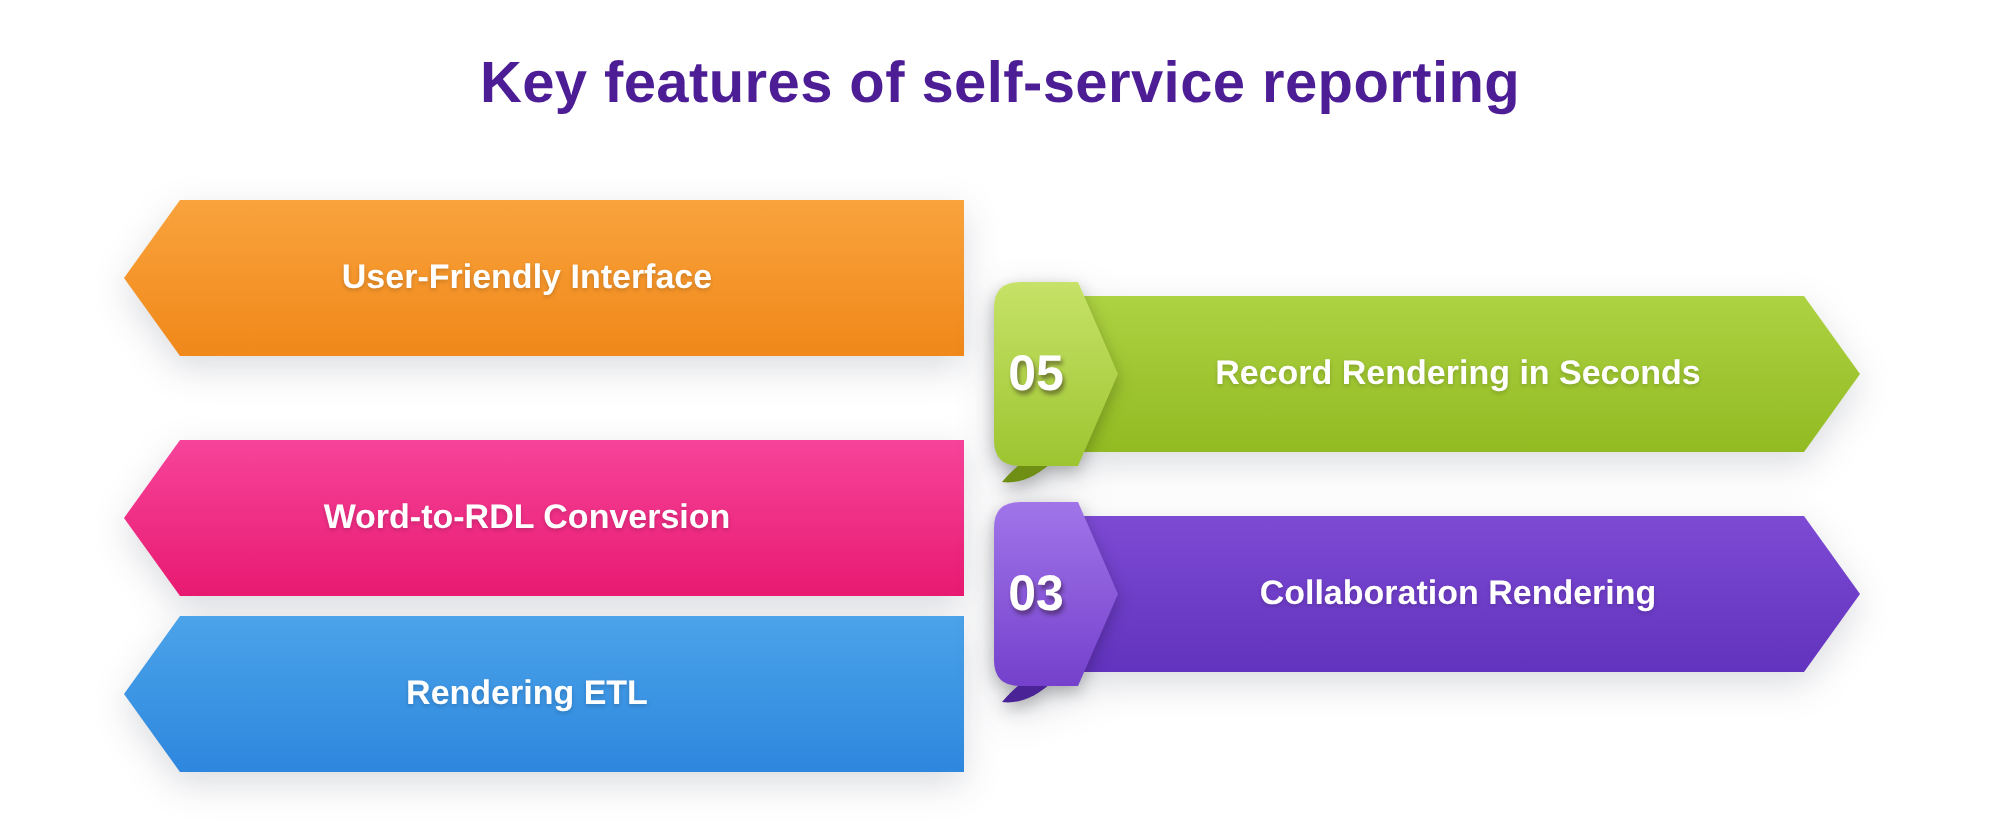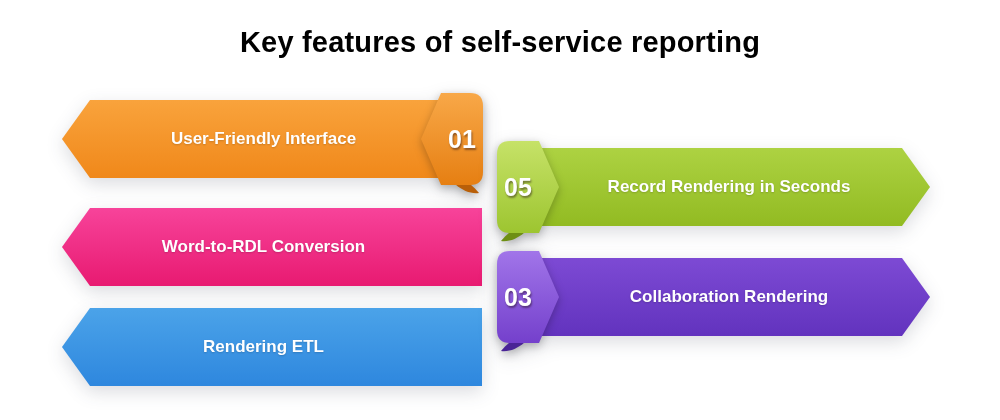--- a/index.html
+++ b/index.html
@@ -34,48 +34,35 @@
   .badge svg{position:absolute;inset:0;filter:drop-shadow(0 3px 4px rgba(0,0,0,.26));}
   .badge-number{
     position:absolute;inset:0;display:flex;align-items:center;justify-content:center;
     padding-bottom:12px;color:#ffffff;font-size:25px;font-weight:700;
     text-shadow:1px 2px 2px rgba(30,10,20,.45);
   }
   .feature.left  .badge-number{padding-left:20px;}
   .feature.right .badge-number{padding-right:20px;}
   
   .f0{left:62px;top:100px;}
-  .f1{left:62px;top:208px;}
+  .f1{left:62px;top:220px;}
   .f2{left:62px;top:308px;}
   .f3{left:498px;top:148px;}
   .f4{left:498px;top:258px;}
 </style>
 </head>
 <body>
 
 <div class="canvas">
 
-  <div class="title" style="color: #000000;">Key features of self-service reporting</div>
+  <div class="title" style="color: #4c1d95;">Key features of self-service reporting</div>
 
   <div class="feature left f0" style="--c1: #F9A33C; --c2: #F0881A;">
     <div class="banner-body"></div>
     <div class="banner-label">User-Friendly Interface</div>
-    <div class="badge">
-      <svg viewBox="0 0 66 106">
-        <defs>
-          <linearGradient id="bgrad0" x1="0" y1="0" x2="0" y2="1">
-            <stop offset="0" stop-color="#F8A848"></stop>
-            <stop offset="1" stop-color="#E67F12"></stop>
-          </linearGradient>
-        </defs>
-        <path d="M36 92 C44 99 52 102 60 101 C55 95 50 91 44 87 Z" fill="#B95F08"></path>
-        <path d="M22 1 H51 Q64 1 64 14 V80 Q64 93 51 93 H22 L2 47 Z" fill="url(#bgrad0)"></path>
-      </svg>
-      <div class="badge-number">01</div>
-    </div>
   </div>
 
   <div class="feature left f1" style="--c1: #F7439A; --c2: #E81A71;">
     <div class="banner-body"></div>
     <div class="banner-label">Word-to-RDL Conversion</div>
   </div>
 
   <div class="feature left f2" style="--c1: #4BA3E9; --c2: #2E87DE;">
     <div class="banner-body"></div>
     <div class="banner-label">Rendering ETL</div>

